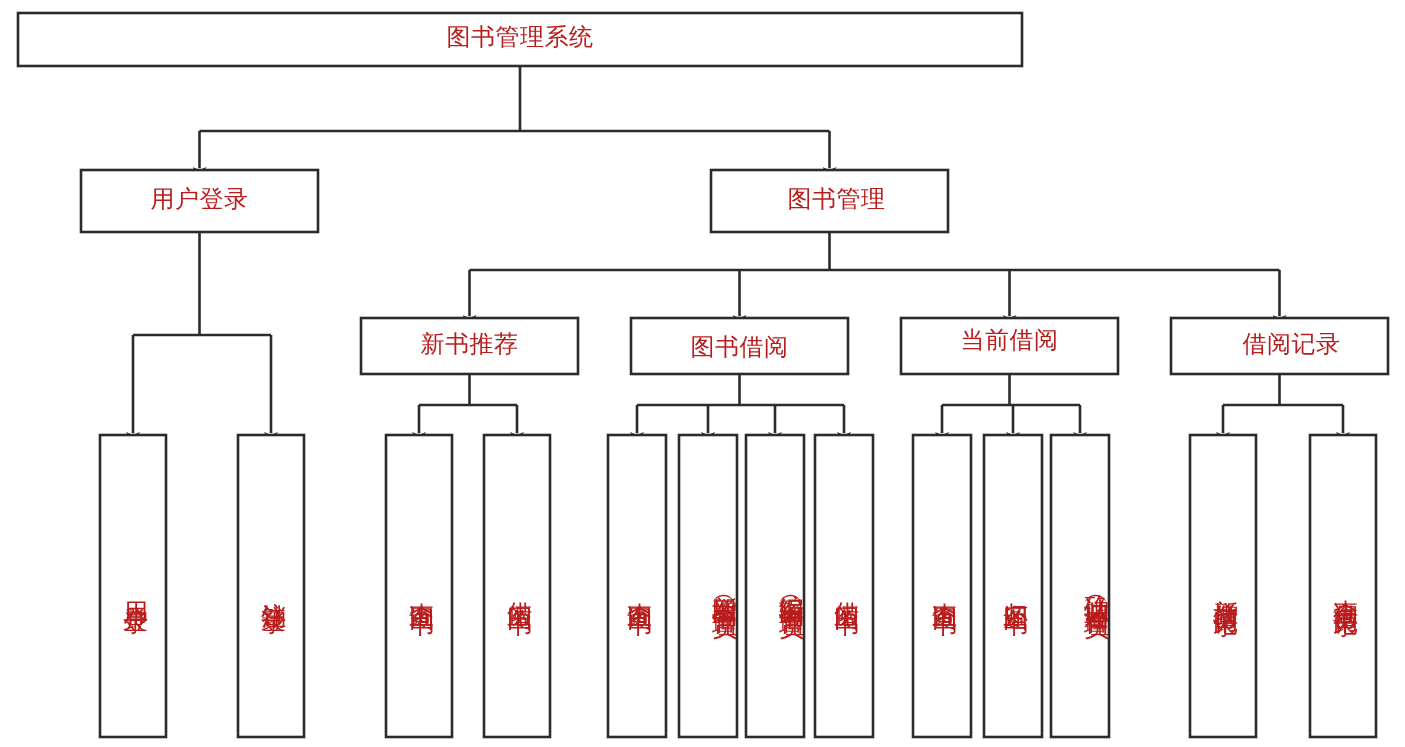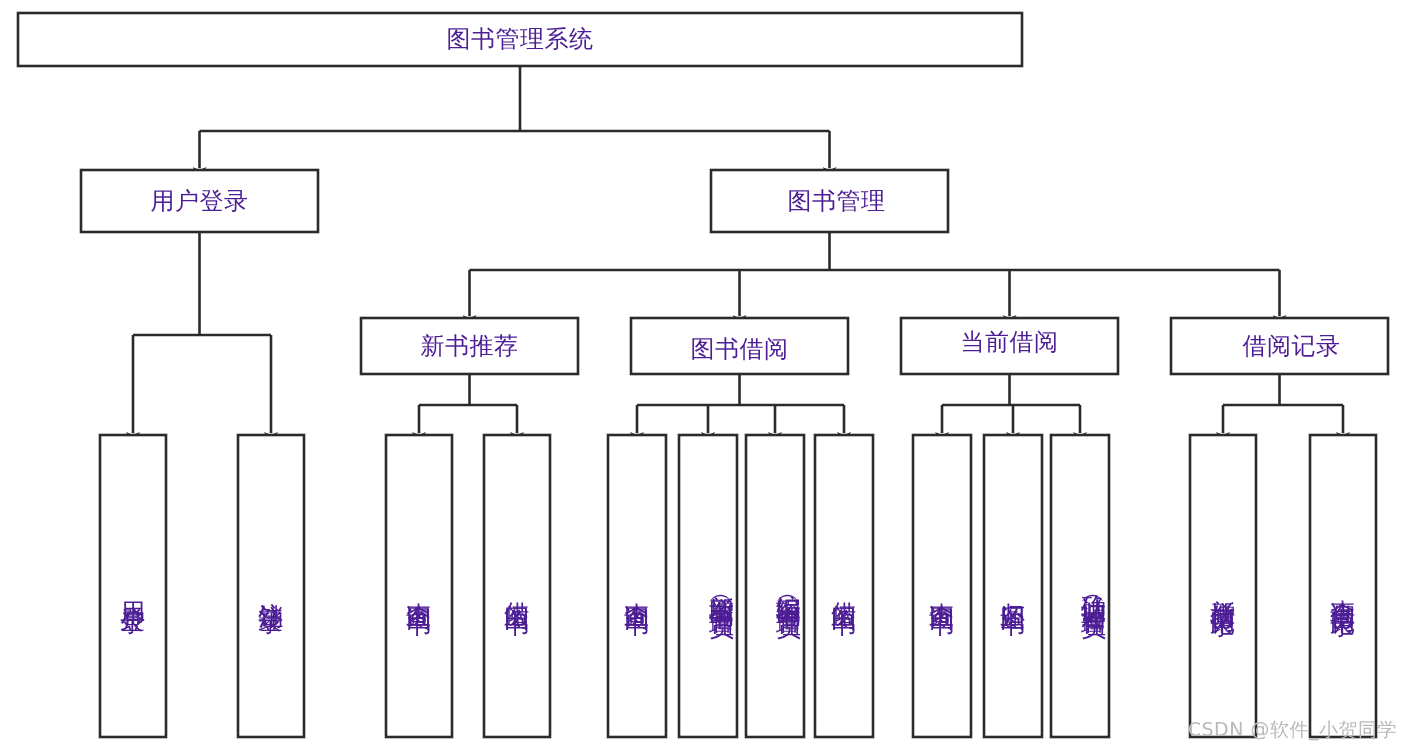--- a/index.html
+++ b/index.html
@@ -41,22 +41,22 @@
   }
   .arrow-head {
     fill: #2b2b2b;
     stroke: none;
   }
   .node-label {
     position: absolute;
     display: flex;
     align-items: center;
     justify-content: center;
-    color: #4c1d95;
-    font-family: Liberation Sans, sans-serif;
+    color: #b91c1c;
+    font-family: Liberation Mono, monospace;
     pointer-events: none;
     box-sizing: border-box;
     border-radius: 8px;
   }
   .node-label.horizontal {
     font-size: 24px;
     line-height: 1.1;
     letter-spacing: 0.5px;
     white-space: nowrap;
   }
@@ -173,15 +173,14 @@
       <div class="node-label vertical anchor-top" style="left: 679px; top: 435px; width: 58px; height: 302px;">新增图书（管理员）</div>
       <div class="node-label vertical anchor-top" style="left: 746px; top: 435px; width: 58px; height: 302px;">编辑图书（管理员）</div>
       <div class="node-label vertical anchor-center" style="left: 815px; top: 435px; width: 58px; height: 302px;">借阅图书</div>
       <div class="node-label vertical anchor-center" style="left: 913px; top: 435px; width: 58px; height: 302px;">查询图书</div>
       <div class="node-label vertical anchor-center" style="left: 984px; top: 435px; width: 58px; height: 302px;">归还图书</div>
       <div class="node-label vertical anchor-top" style="left: 1051px; top: 435px; width: 58px; height: 302px;">确认归还（管理员）</div>
       <div class="node-label vertical anchor-center" style="left: 1190px; top: 435px; width: 66px; height: 302px;">新增借阅记录</div>
       <div class="node-label vertical anchor-center" style="left: 1310px; top: 435px; width: 66px; height: 302px;">查询借阅记录</div>
     </div>
 
-  <div id="watermark">CSDN @软件_小贺同学</div>
 
 </div>
 
 </body></html>

